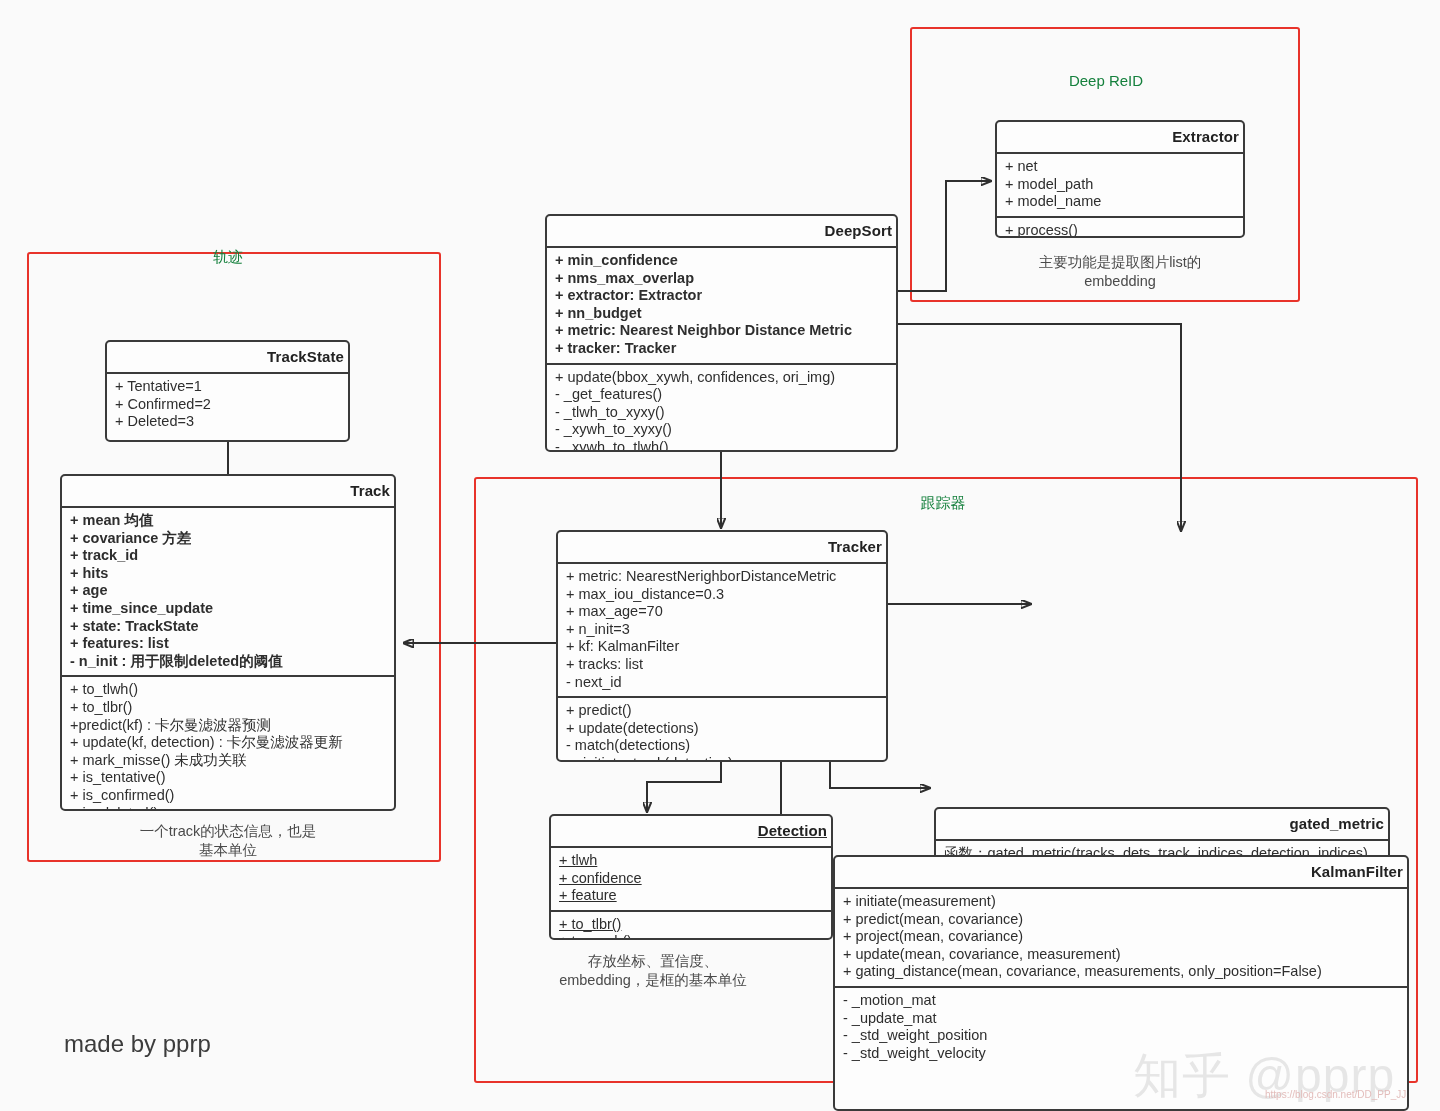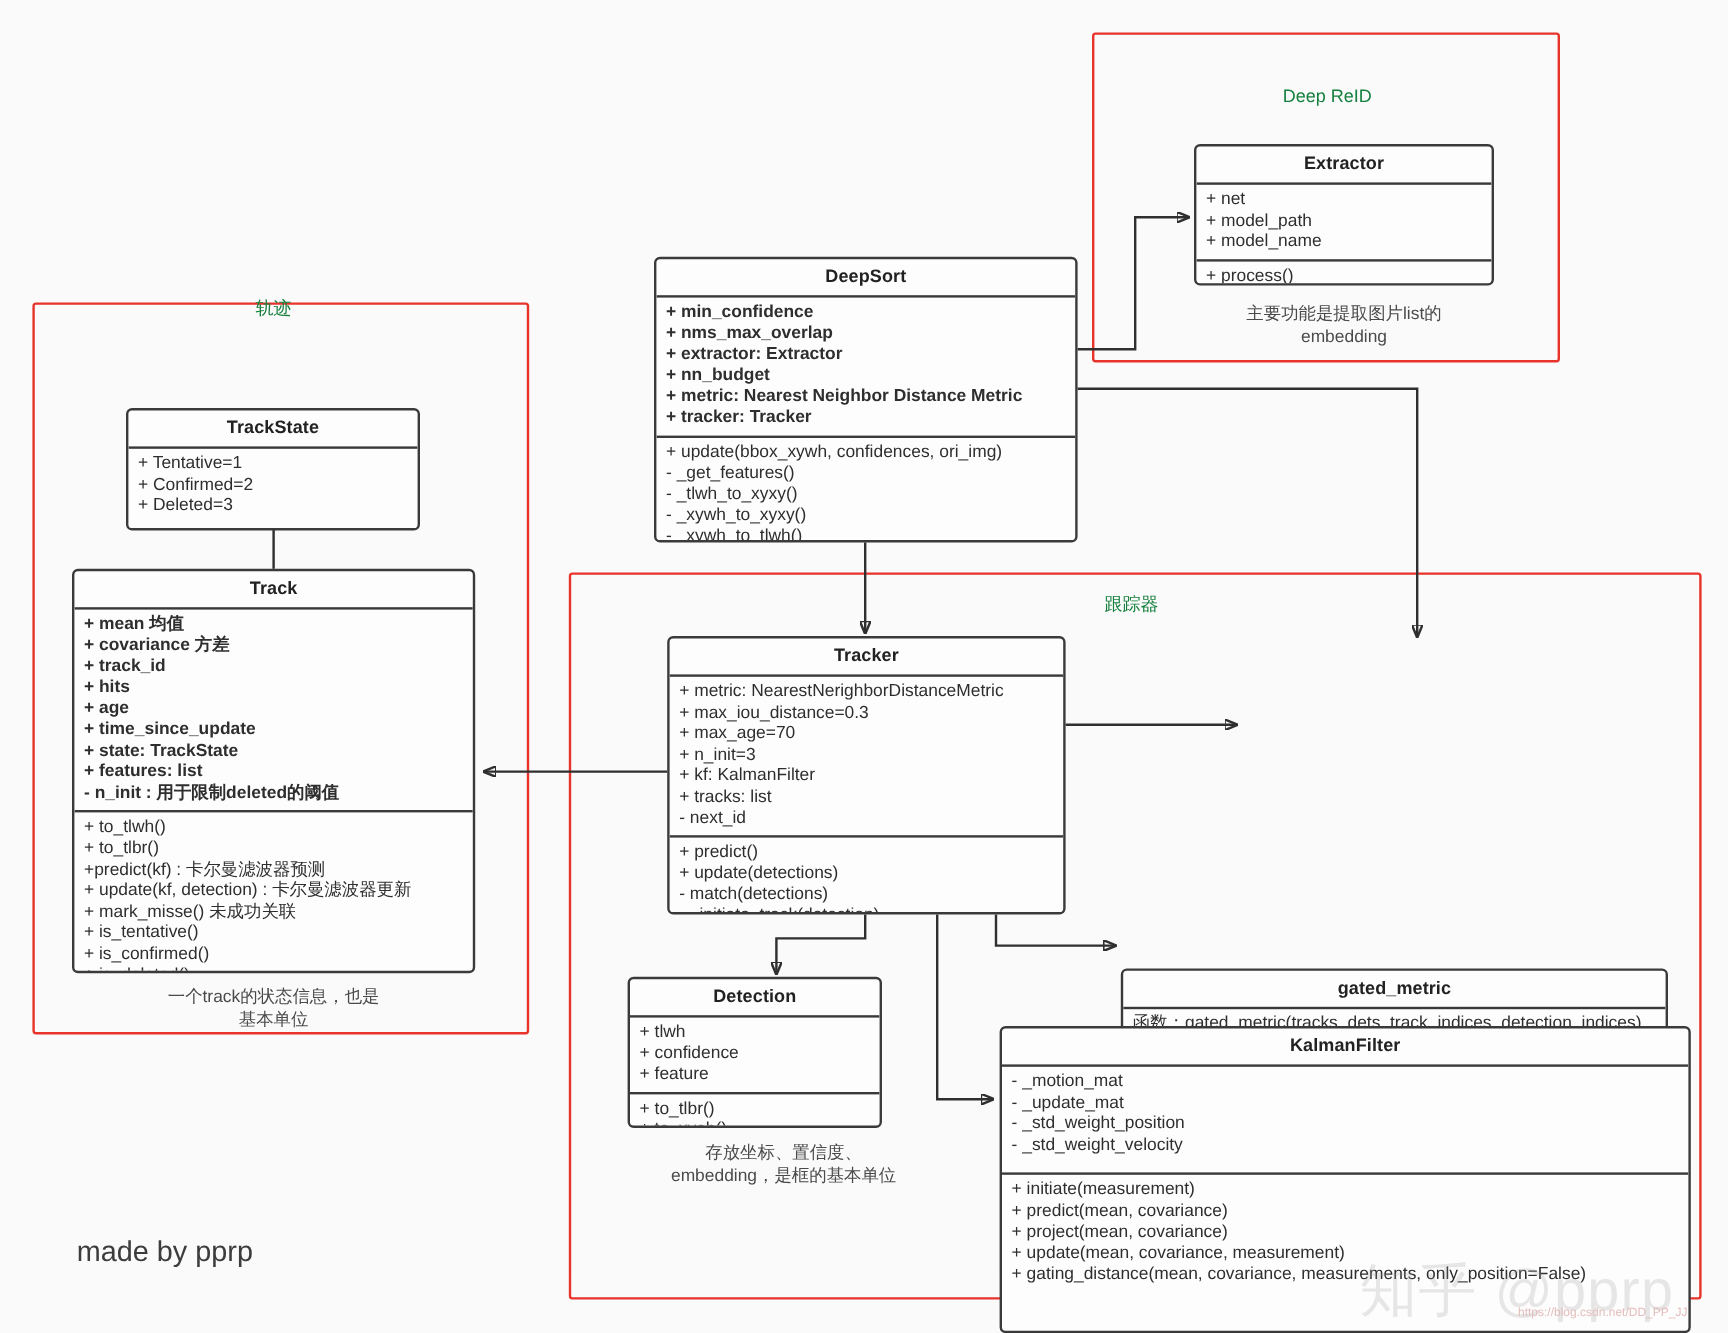--- a/index.html
+++ b/index.html
@@ -32,21 +32,21 @@
   
   .uml{
     position:absolute;
     box-sizing:border-box;
     border:2px solid #3a3a3a;
     border-radius:5px;
     background:#fdfdfd;
     overflow:hidden;
   }
   .uml .title{
-    text-align:center;
+    text-align:right;
     font-weight:bold;
     font-size:15px;
     padding:6px 4px 7px;
     border-bottom:2px solid #3a3a3a;
     color:#222;
     letter-spacing:.1px;
   }
   .uml .compartment{
     padding:4px 8px 5px;
   }
@@ -226,49 +226,49 @@
   </div>
 
 
   <div class="uml" style="left:934px;top:760px;width:456px;height:60px;margin-top:47px;">
     <div class="title">gated_metric</div>
     <div class="compartment">
       <div class="row">函数：gated_metric(tracks, dets, track_indices, detection_indices)</div>
     </div>
   </div>
 
-  <div class="uml" style="left:523px;top:814px;width:212px;height:126px;">
+  <div class="uml" style="left:549px;top:814px;width:284px;height:126px;text-decoration:underline;">
     <div class="title">Detection</div>
     <div class="compartment">
       <div class="row">+ tlwh</div>
       <div class="row">+ confidence</div>
       <div class="row">+ feature</div>
     </div>
     <div class="compartment">
       <div class="row">+ to_tlbr()</div>
       <div class="row">+ to_xyah()</div>
     </div>
   </div>
   <div class="caption" style="left:653px;top:952px;width:400px;">存放坐标、置信度、
 embedding，是框的基本单位</div>
 
   <div class="uml" style="left:833px;top:855px;width:576px;height:256px;">
     <div class="title">KalmanFilter</div>
+    <div class="compartment">
+      <div class="row">+ initiate(measurement)</div>
+      <div class="row">+ predict(mean, covariance)</div>
+      <div class="row">+ project(mean, covariance)</div>
+      <div class="row">+ update(mean, covariance, measurement)</div>
+      <div class="row">+ gating_distance(mean, covariance, measurements, only_position=False)</div>
+    </div>
     <div class="compartment" style="padding-bottom:14px;">
       <div class="row">-  _motion_mat</div>
       <div class="row">-  _update_mat</div>
       <div class="row">-  _std_weight_position</div>
       <div class="row">-  _std_weight_velocity</div>
     </div>
-    <div class="compartment">
-      <div class="row">+ initiate(measurement)</div>
-      <div class="row">+ predict(mean, covariance)</div>
-      <div class="row">+ project(mean, covariance)</div>
-      <div class="row">+ update(mean, covariance, measurement)</div>
-      <div class="row">+ gating_distance(mean, covariance, measurements, only_position=False)</div>
-    </div>
   </div>
 
   <div class="made-by" style="left:64px;top:1030px;">made by pprp</div>
   <div class="wm-big" style="left:1133px;top:1012px;margin-top:32px;">知乎 @pprp</div>
   <div class="wm-url" style="left:1265px;top:1089px;">https://blog.csdn.net/DD_PP_JJ</div>
 
 </div>
 
 </body></html>

